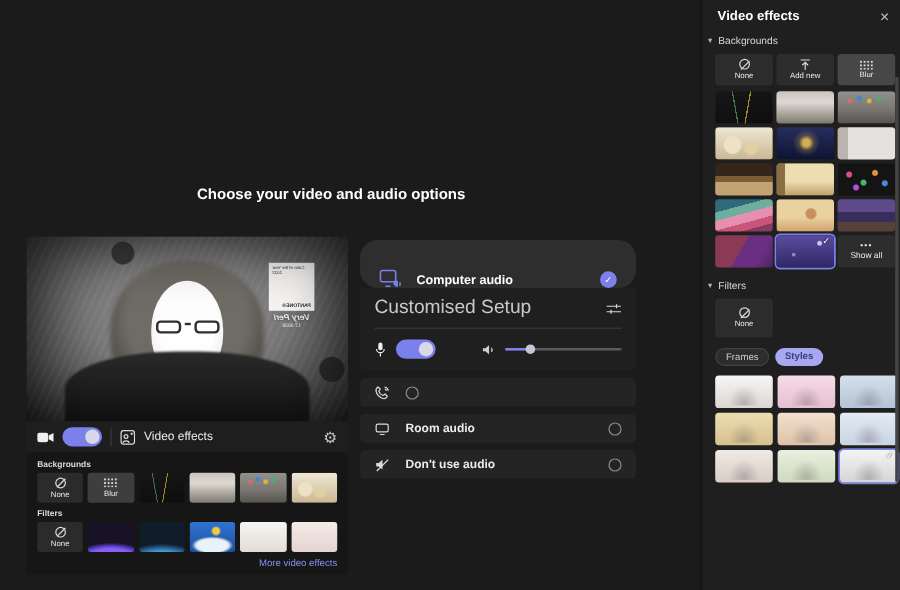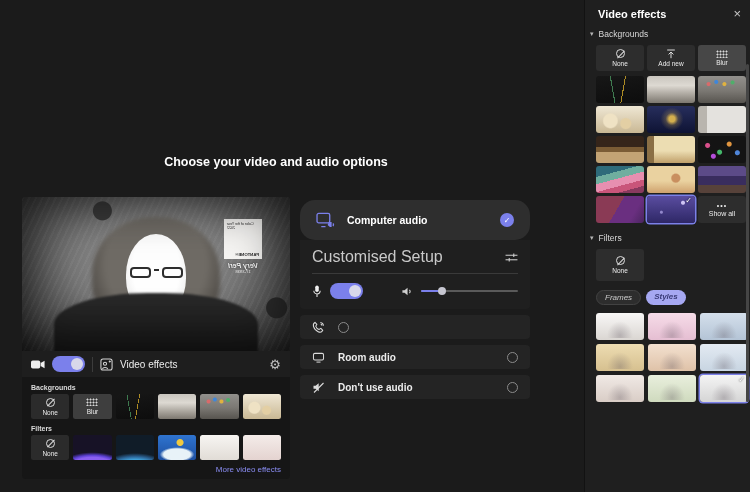--- a/index.html
+++ b/index.html
@@ -59,21 +59,21 @@
   .more-link { font-size:8px; color:#8b8ef5; text-align:right; margin-top:5px; }
 
   .icon-none { width:9px; height:9px; border:1px solid #dcdcdc; border-radius:50%; position:relative; display:inline-block; }
   .icon-none::after { content:''; position:absolute; left:-1px; top:3.5px; width:10px; height:1px; background:#dcdcdc; transform:rotate(-45deg); }
   .icon-blur { width:12px; height:8px; display:inline-block;
     background-image:radial-gradient(#d8d8d8 0.8px, transparent 1.2px); background-size:3px 3px; }
 
   
   .audio-col { position:absolute; left:300px; top:200px; width:230px; }
   .computer-card { border-radius:4px; overflow:hidden; }
-  .ca-main { height:40px; background:#2e2e2e; display:flex; align-items:center; padding:0 16px; gap:12px;border-radius:15px; }
+  .ca-main { height:40px; background:#2e2e2e; display:flex; align-items:flex-end; padding:0 16px; gap:12px;border-radius:15px; }
   .ca-label { font-size:10.5px; font-weight:bold; color:#fff; flex:1; }
   .check-circle { width:14px; height:14px; border-radius:50%; background:#7b80eb; display:flex; align-items:center; justify-content:center;
     font-size:8px; color:#fff; }
   .ca-settings { background:#1f1f1f; padding:8px 12px 10px; }
   .cs-row { display:flex; align-items:center; border-bottom:1px solid #3a3a3a; padding-bottom:7px; }
   .cs-label { font-size:16px; color:#c9c9c9; flex:1; }
   .mic-row { display:flex; align-items:center; margin-top:9px; gap:8px; }
   .mic-gap { width:22px; }
   .slider { flex:1; position:relative; height:8px; }
   .slider .track { position:absolute; top:3px; left:0; right:0; height:2px; background:#5a5a5a; border-radius:1px; }
@@ -105,21 +105,21 @@
   .rp-grid { display:grid; grid-template-columns:repeat(3,48px); gap:3px; margin:5px 0 0 11px; }
   .rp-grid .thumb { width:48px; height:27px; border-radius:3px; }
   .styles-grid { gap:4px; margin-top:8px; }
   .selected { box-shadow:0 0 0 1.5px #7b80e8; }
   .check-badge { position:absolute; top:0; right:3px; color:#fff; font-size:8px; text-shadow:0 0 2px #000; }
   .cell-show { background:#2d2d2d; display:flex; flex-direction:column; align-items:center; justify-content:center; }
   .cell-show .dots { font-size:7px; letter-spacing:1px; color:#e8e8e8; line-height:1; }
   .cell-show .cell-label { font-size:7px; margin-top:1px; }
   .rp-none-lg { width:48px; height:32px; margin:6px 0 0 11px; background:#2d2d2d; border-radius:3px;
     display:flex; flex-direction:column; align-items:center; justify-content:center; gap:2px; }
-  .pill-row { display:flex; gap:5px; margin:9px 0 0 11px;font-style:italic; }
+  .pill-row { display:flex; gap:5px; margin:9px 0 0 11px; }
   .pill { height:15px; line-height:14px; padding:0 8px; border-radius:8px; font-size:8px; }
   .pill-frames { background:#2d2d2d; color:#cccccc; border:1px solid #424242; }
   .pill-styles { background:#a6a8f2; color:#3b3c7a; font-weight:bold; }
   .style-thumb::after { content:''; position:absolute; inset:30% 22% 6%;
     background:radial-gradient(ellipse at 50% 85%, rgba(95,85,95,0.32), transparent 70%); }
   .rp-scrollbar { position:absolute; right:1px; top:64px; width:3px; height:338px; background:#454545; border-radius:2px; }
 
   svg { display:block; }
 </style>
 </head>

